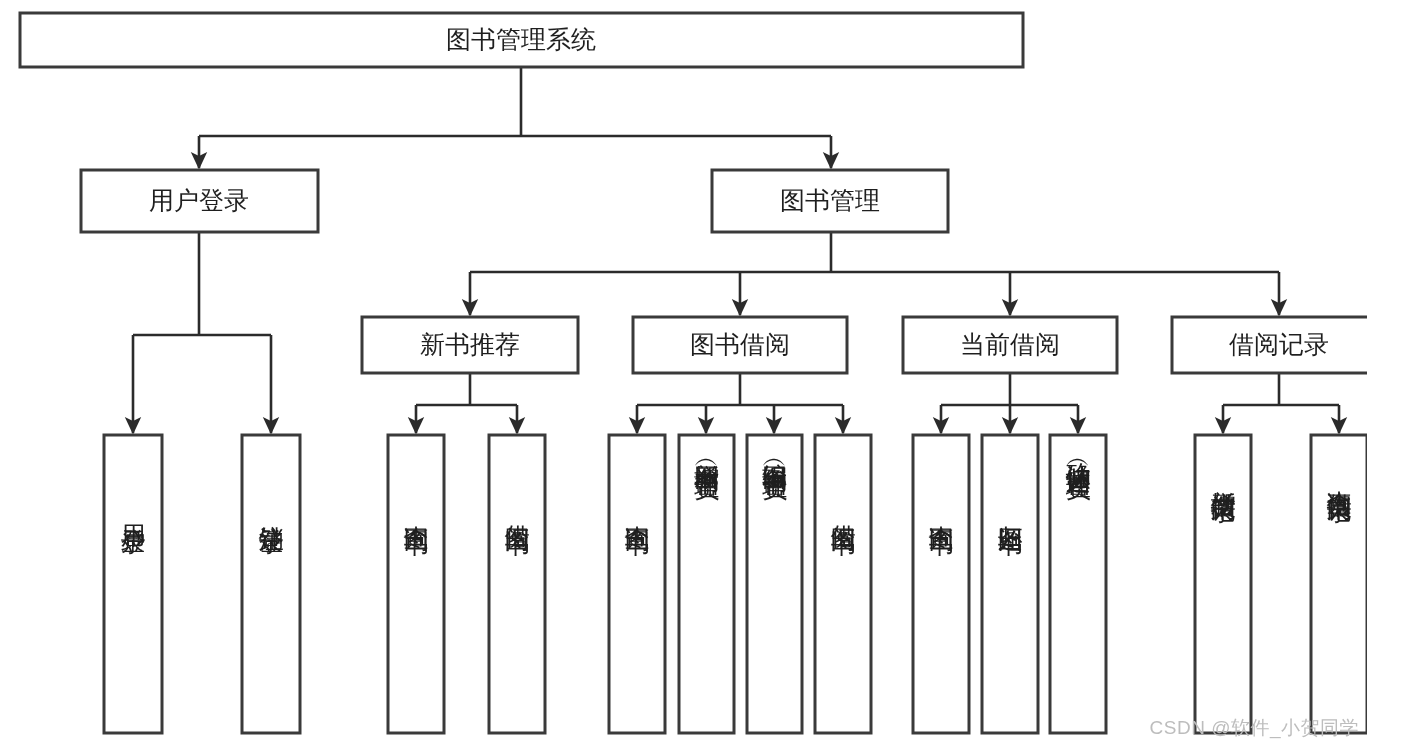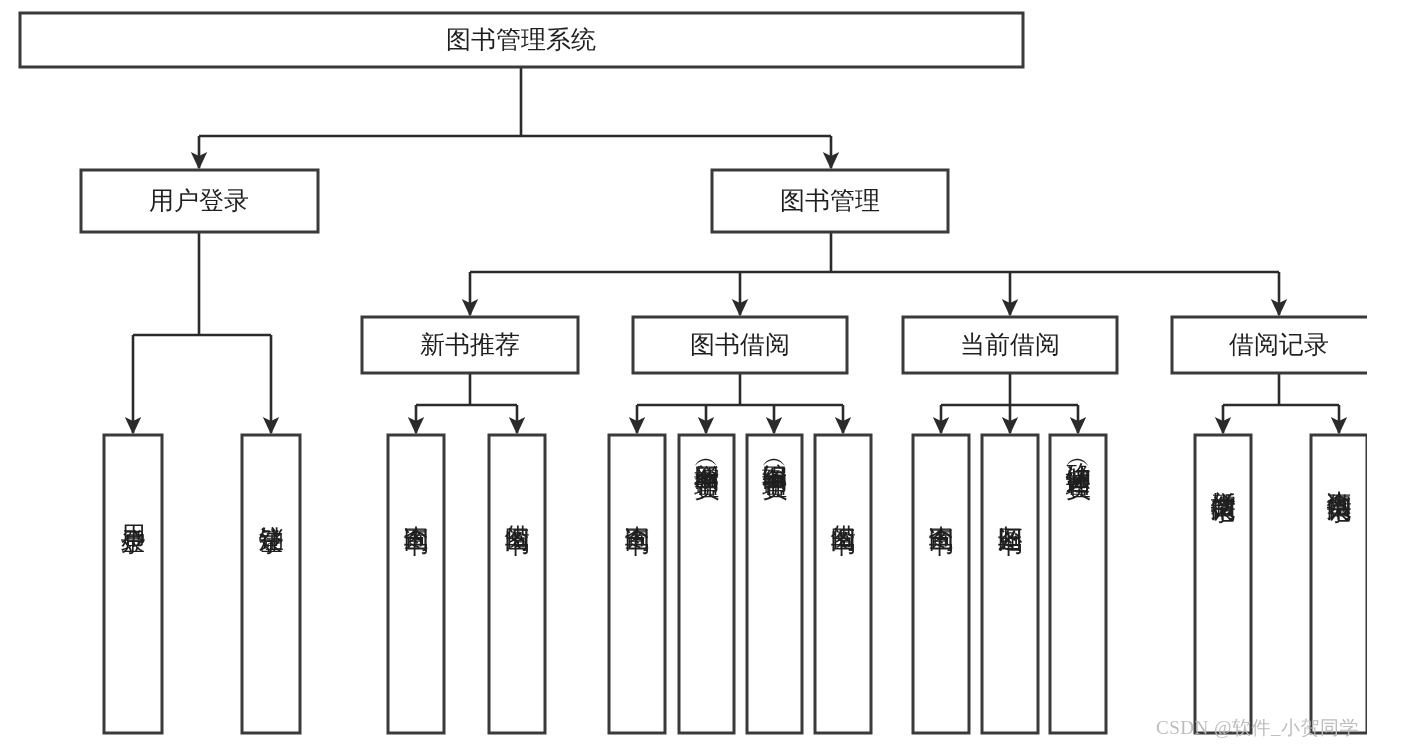--- a/index.html
+++ b/index.html
@@ -55,21 +55,21 @@
   }
   .edge {
     stroke: #2b2b2b;
     stroke-width: 2.6;
     fill: none;
   }
   .watermark {
     position: absolute;
     right: 8px;
     bottom: 6px;
-    font-family: Liberation Serif, serif;
+    font-family: Liberation Sans, sans-serif;
     font-size: 19px;
     color: #bdbdbd;
     letter-spacing: 0.5px;
     user-select: none;
   }
 </style>
 </head>
 <body>
 
 <div id="stage">

